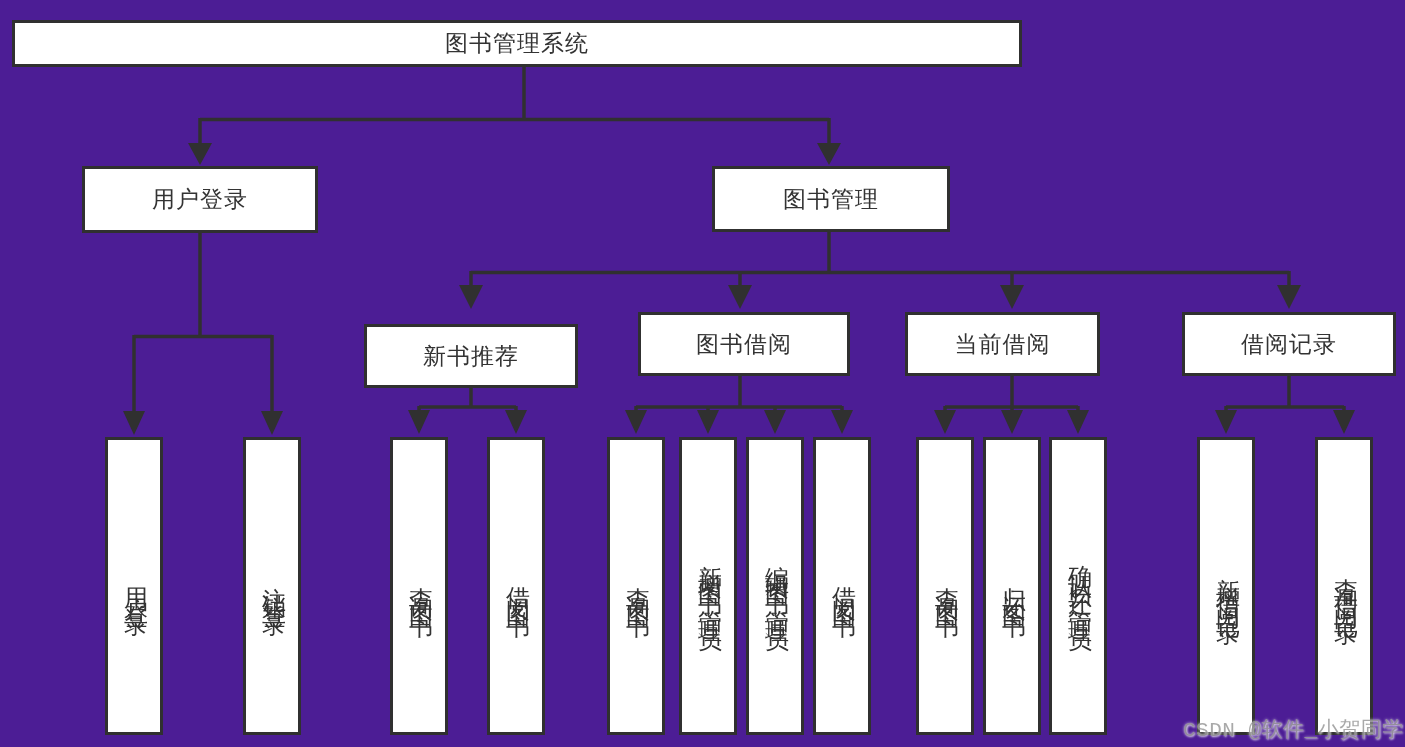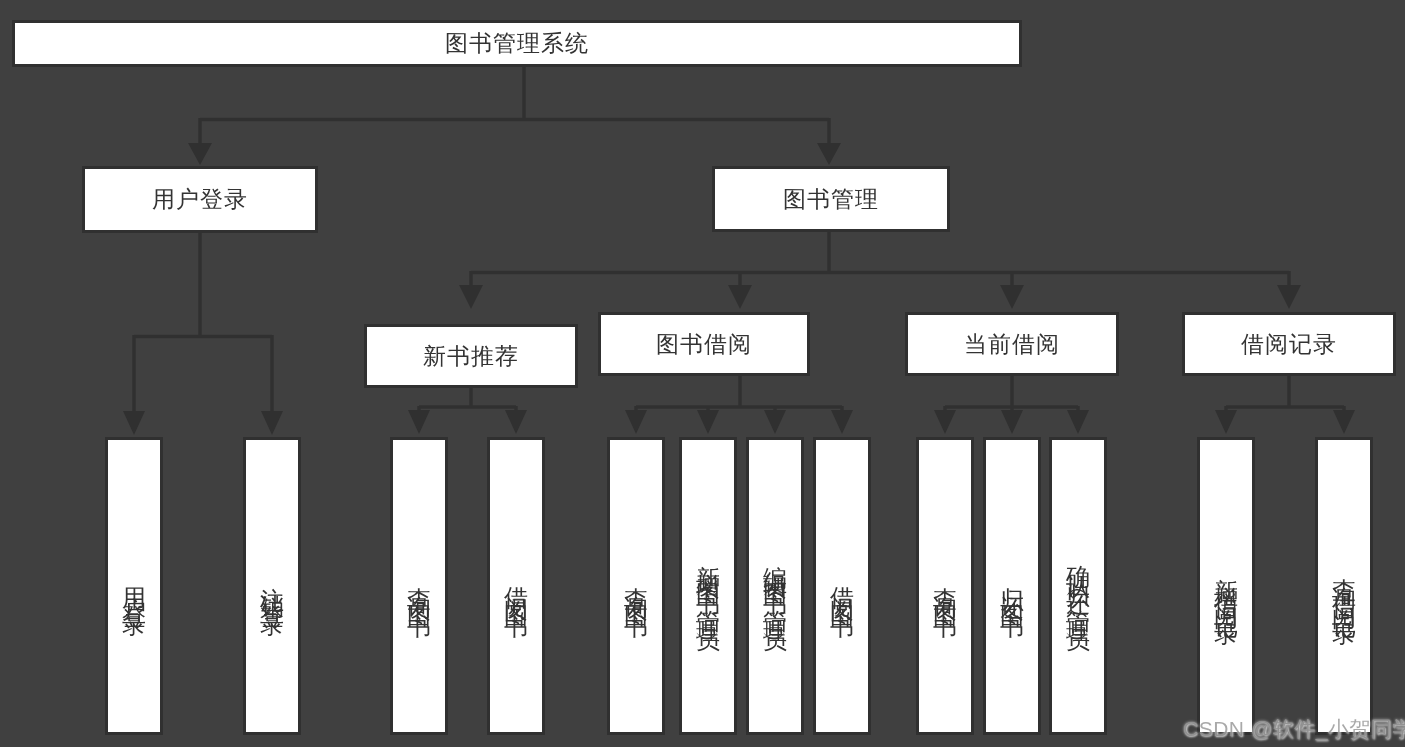--- a/index.html
+++ b/index.html
@@ -1,21 +1,21 @@
 <!DOCTYPE html>
 <html><head>
 <meta charset="utf-8">
 <style>
   html, body { margin: 0; padding: 0; background: #ffffff; }
   #canvas {
     position: relative;
     width: 1405px;
     height: 747px;
-    background: #404040;
-    font-family: Liberation Sans, sans-serif;
+    background: #4c1d95;
+    font-family: Liberation Mono, monospace;
     overflow: hidden;
   }
   #connectors {
     position: absolute;
     left: 0; top: 0;
     width: 1405px; height: 747px;
     z-index: 1;
   }
   .box {
     position: absolute;
@@ -110,24 +110,24 @@
   <div class="box" style="left:82px; top:166px; width:236px; height:67px;">
     <span class="h-label">用户登录</span>
   </div>
   <div class="box" style="left:712px; top:166px; width:238px; height:66px;">
     <span class="h-label">图书管理</span>
   </div>
 
   <div class="box" style="left:364px; top:312px; width:214px; height:64px;margin-top:12px;">
     <span class="h-label">新书推荐</span>
   </div>
-  <div class="box" style="left:598px; top:312px; width:212px; height:64px;">
+  <div class="box" style="left:638px; top:312px; width:212px; height:64px;">
     <span class="h-label">图书借阅</span>
   </div>
-  <div class="box" style="left:905px; top:312px; width:214px; height:64px;">
+  <div class="box" style="left:905px; top:312px; width:195px; height:64px;">
     <span class="h-label">当前借阅</span>
   </div>
   <div class="box" style="left:1182px; top:312px; width:214px; height:64px;">
     <span class="h-label">借阅记录</span>
   </div>
 
   <div class="box leaf" style="left:105px;">
     <span class="v-label">用户登录</span>
   </div>
   <div class="box leaf" style="left:243px;">

